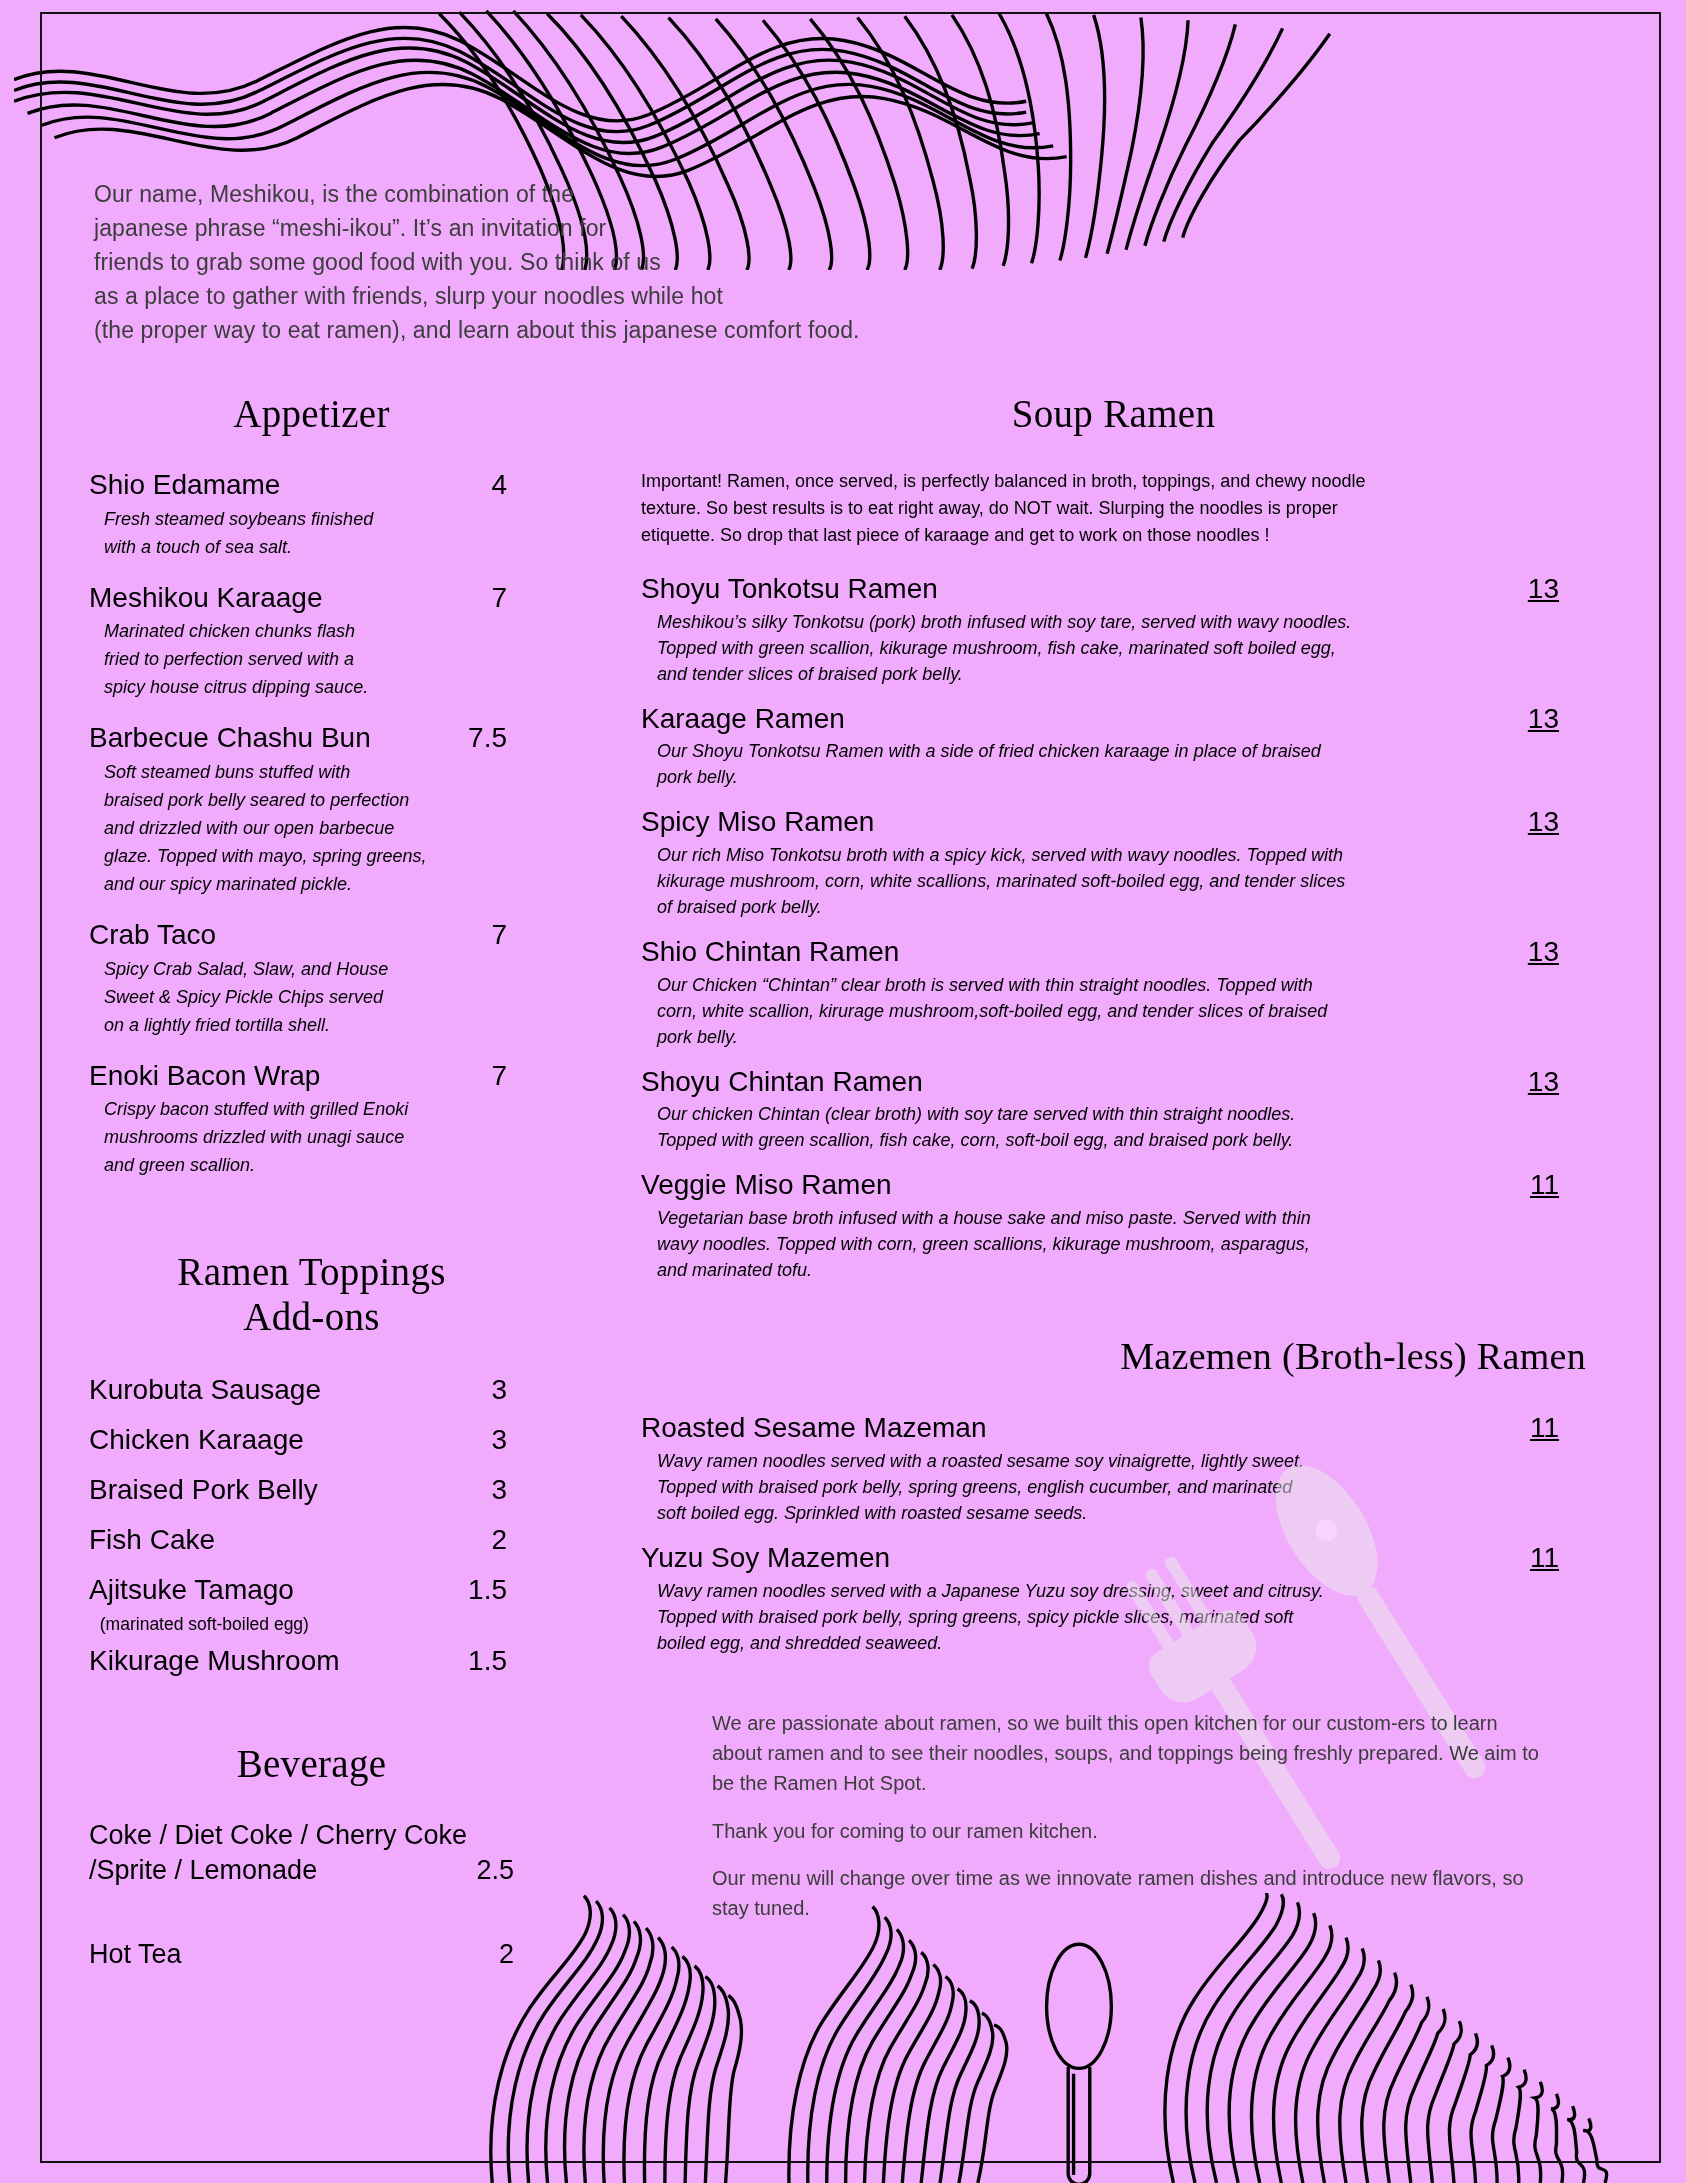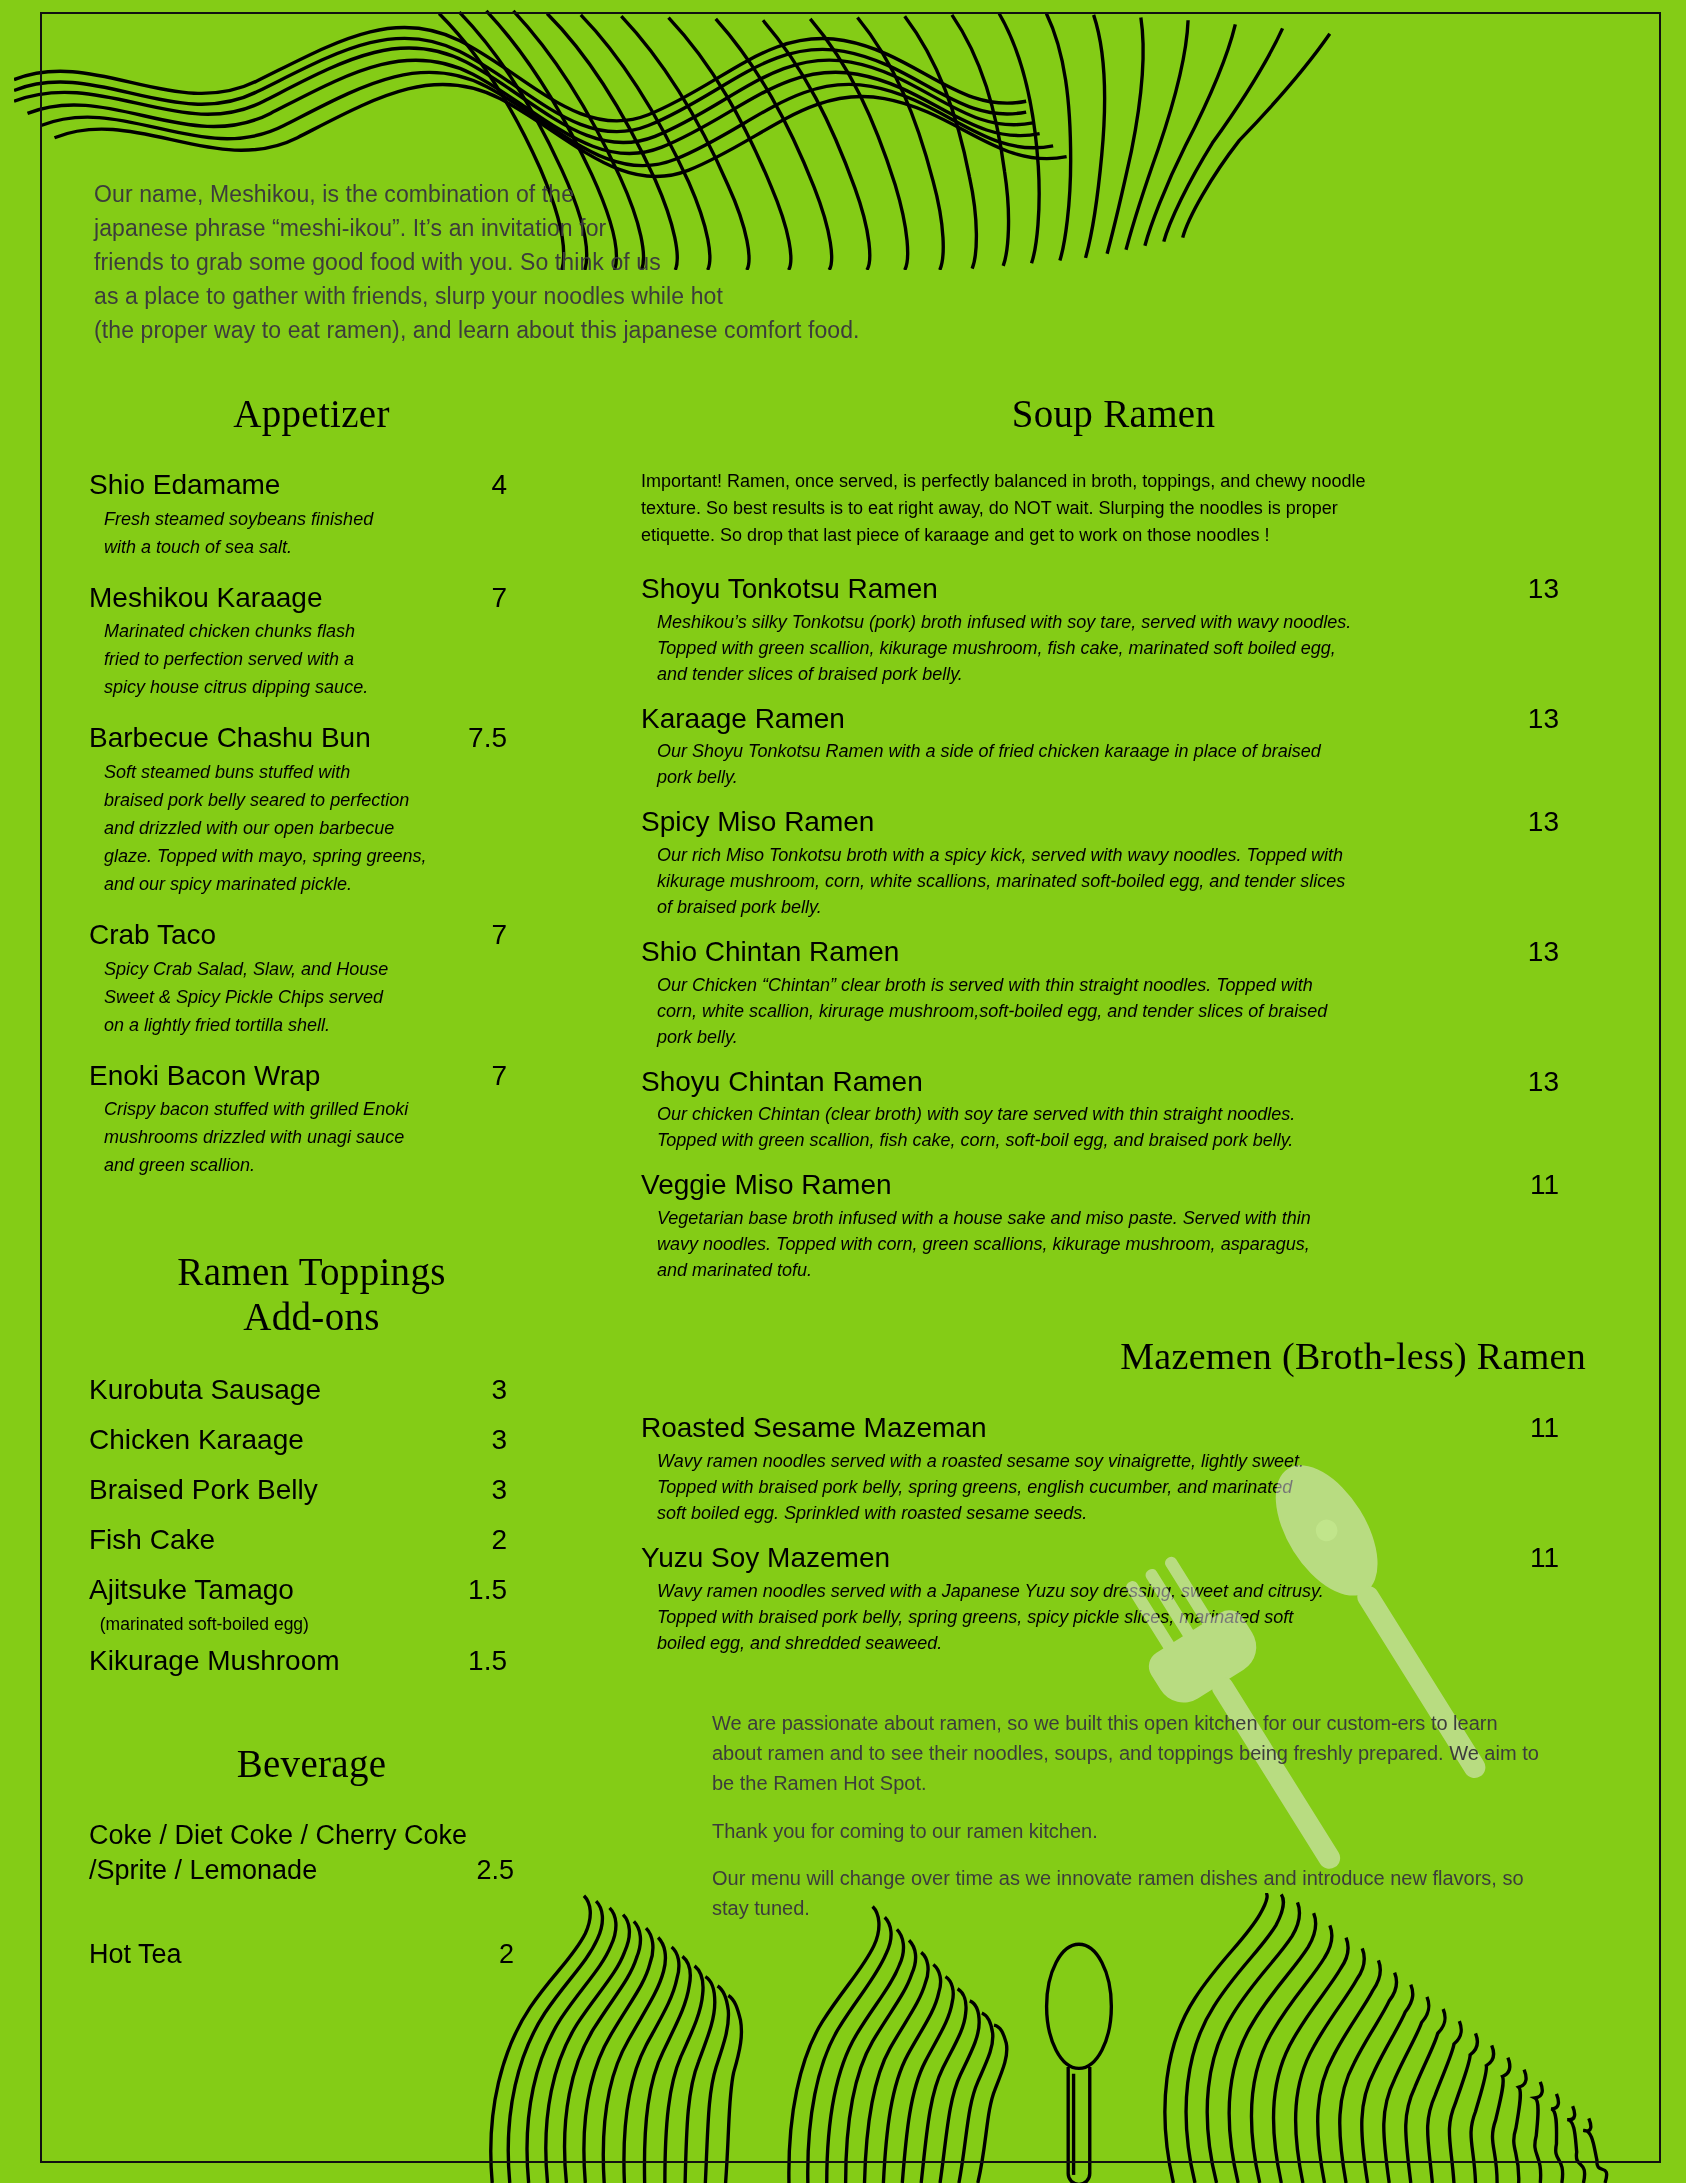--- a/index.html
+++ b/index.html
@@ -7,21 +7,21 @@
     width:1687px;height:2183px;
     background:#ffffff;
     font-family:"Liberation Sans", sans-serif;
     color:#000;
     overflow:hidden;
   }
   .page{
     position:relative;
     width:1687px;height:2183px;
     box-sizing:border-box;
-    background:#84cc16;
+    background:#f0abfc;
     padding-left:27px;
   }
   
   .frame{
     position:absolute;
     left:40px;top:12px;right:26px;bottom:20px;
     border:2.7px solid #111;
     box-sizing:border-box;
     pointer-events:none;
   }
@@ -126,21 +126,21 @@
   .col-right .ramen-note{
     font-size:18px;
     line-height:27px;
     margin:0 0 23px 0;
     width:911px;
     white-space:pre-line;
   }
   .col-right .item{ margin-bottom:15px; }
   .col-right .item-head{ width:918px; }
   .col-right .item-name{ font-size:28px; }
-  .col-right .item-price{ font-size:28px; }
+  .col-right .item-price{ font-size:28px;text-decoration:underline; }
   .col-right .item-desc{
     font-size:18px;line-height:26px;padding-left:16px;width:830px;
   }
 
   
   .topping-row{
     display:flex;
     align-items:flex-start;
     width:418px;
     margin-bottom:10.8px;

